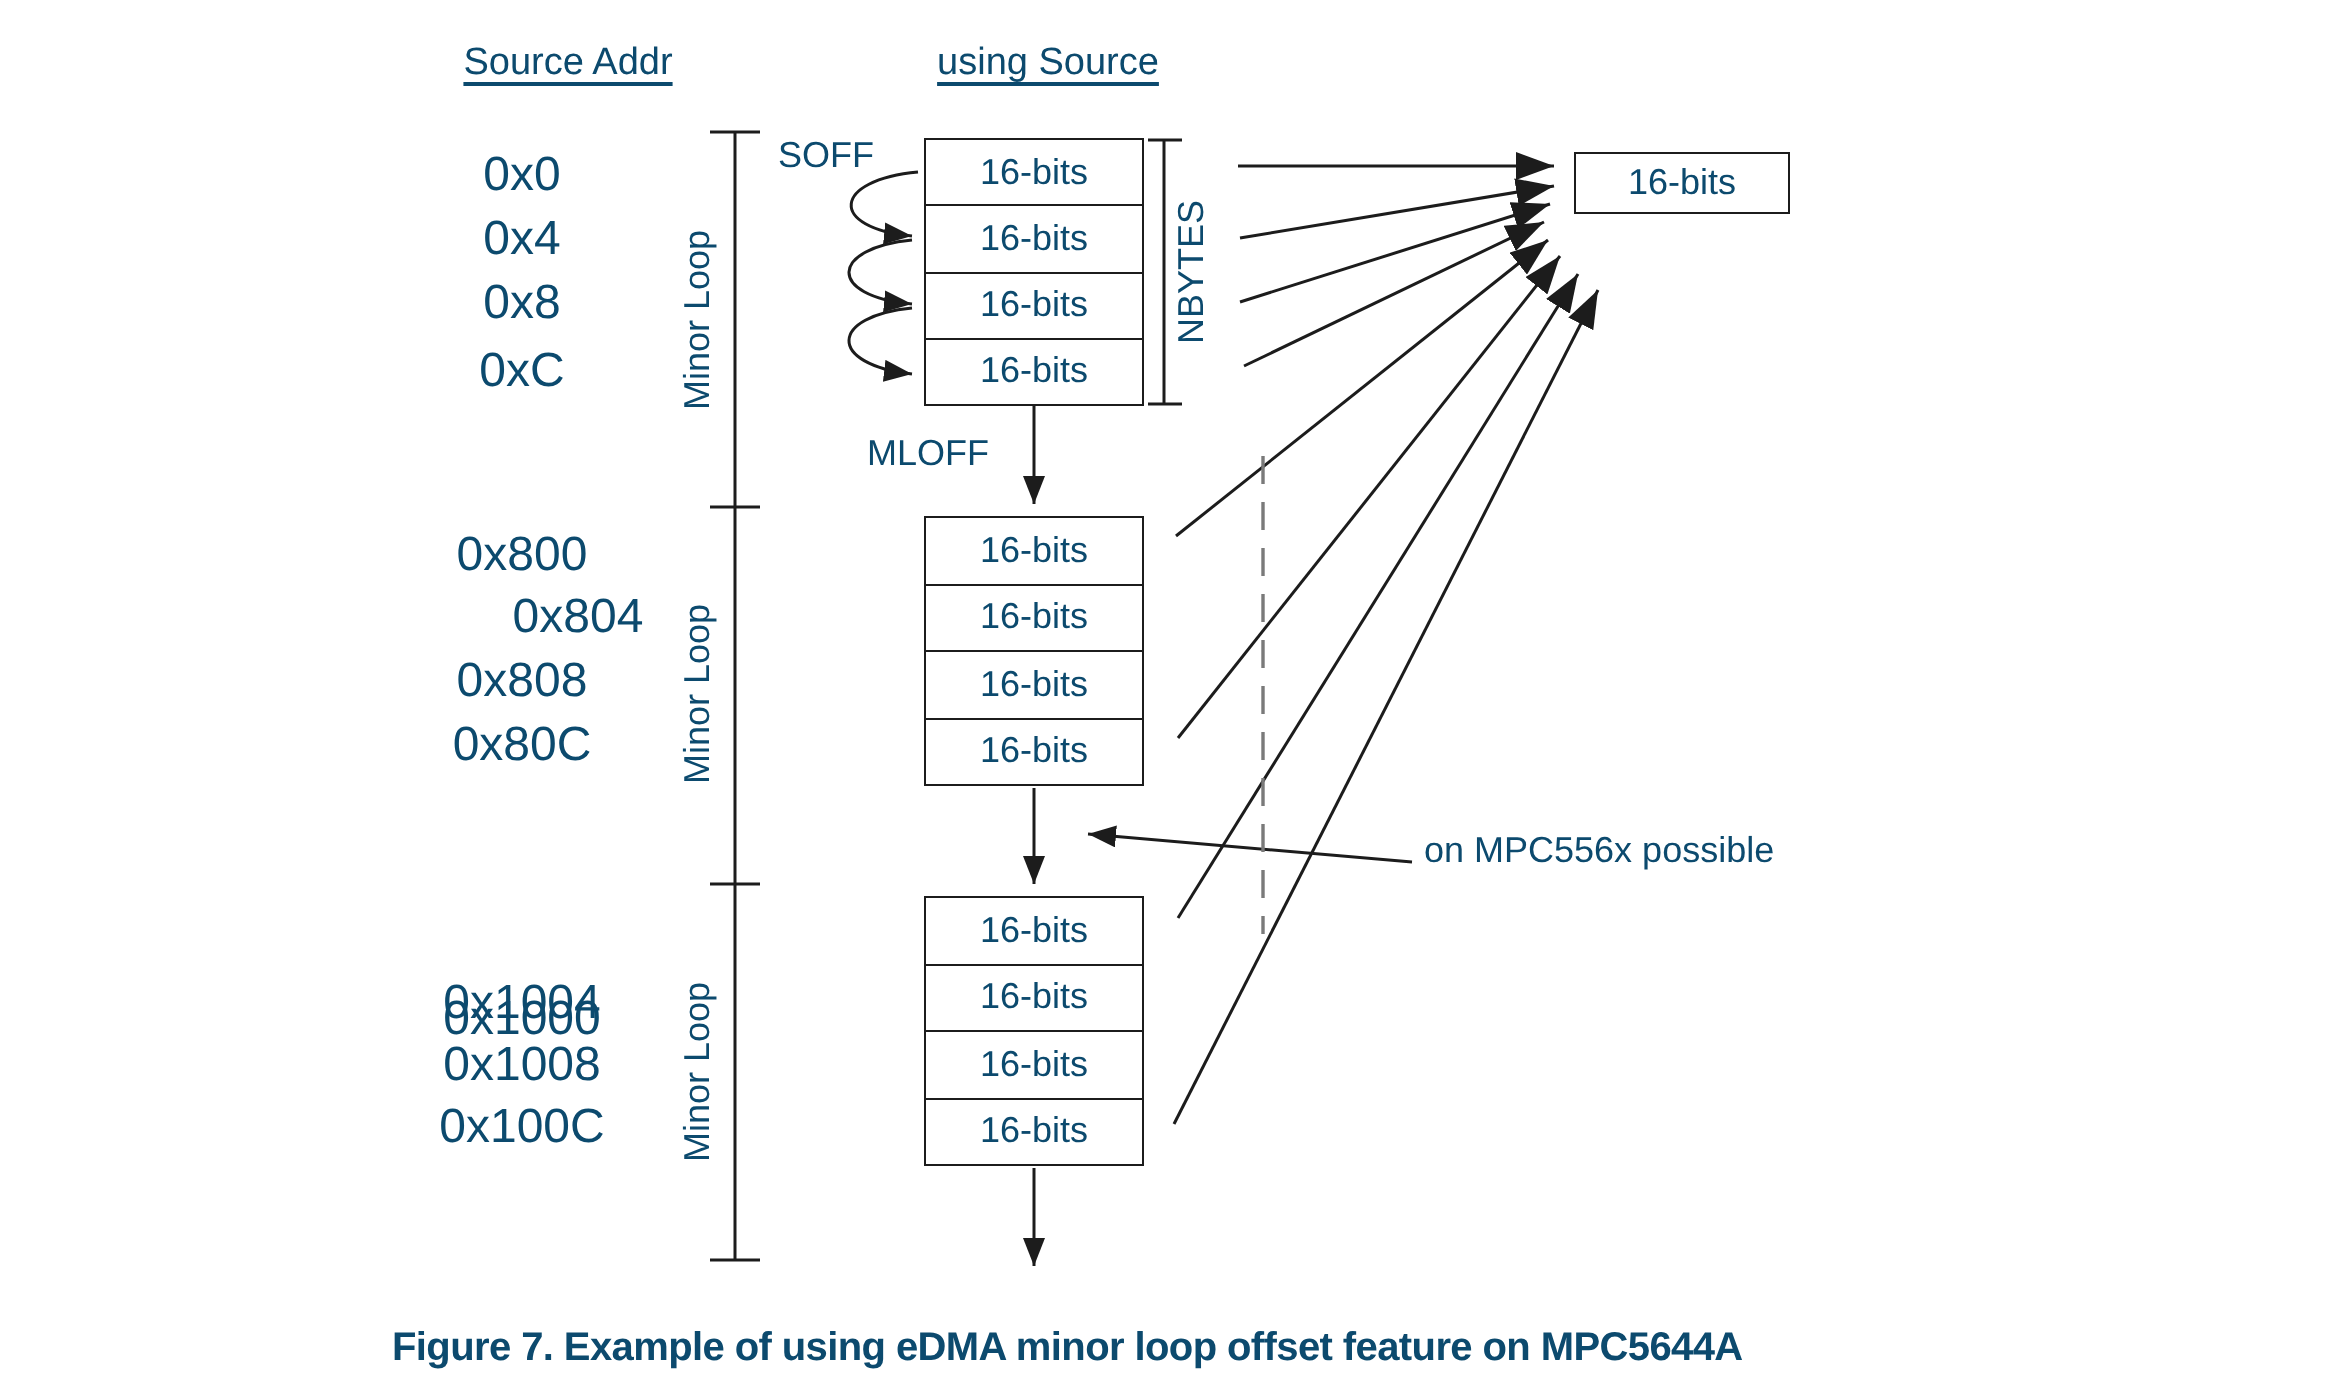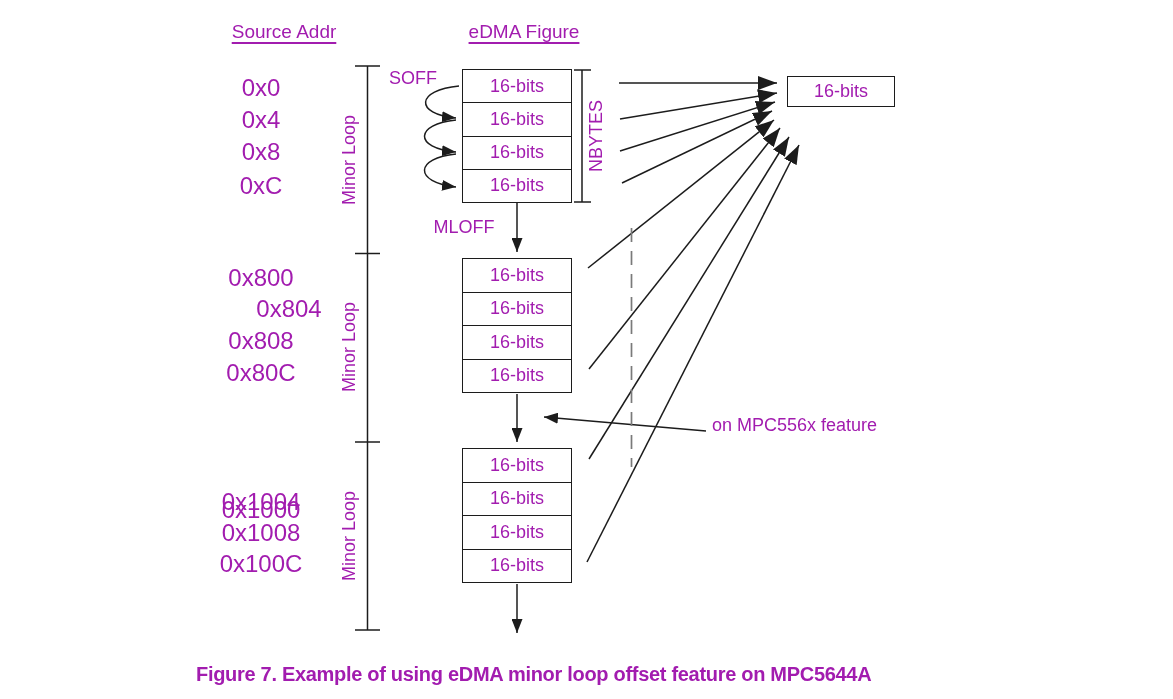--- a/index.html
+++ b/index.html
@@ -1,18 +1,18 @@
 <!DOCTYPE html>
 <html><head>
 <meta charset="utf-8">
 <style>
   html,body{margin:0;padding:0;background:#ffffff;}
   .stage{
     position:relative;width:936px;height:699px;background:#ffffff;
-    font-family:"Liberation Sans","DejaVu Sans",sans-serif;color:#a21caf;
+    font-family:"Liberation Sans","DejaVu Sans",sans-serif;color:#0c4a6e;
     overflow:hidden;
   }
   .hdr{
     position:absolute;top:21px;font-size:19px;white-space:nowrap;
     transform:translateX(-50%);
     text-decoration:underline;text-underline-offset:4px;text-decoration-thickness:1.5px;
   }
   .addr{
     position:absolute;font-size:24px;white-space:nowrap;
     transform:translate(-50%,-50%);
@@ -48,21 +48,21 @@
     font-size:20px;font-weight:bold;letter-spacing:-0.3px;white-space:nowrap;
   }
   svg.lines{position:absolute;left:0;top:0;}
 </style>
 </head>
 <body>
 
 <div class="stage">
 
   <div class="hdr" style="left:284px;">Source Addr</div>
-  <div class="hdr" style="left:524px;">eDMA Figure</div>
+  <div class="hdr" style="left:524px;">using Source</div>
 
   <div class="addr" style="left:261px;top:88px;">0x0</div>
   <div class="addr" style="left:261px;top:120px;">0x4</div>
   <div class="addr" style="left:261px;top:152px;">0x8</div>
   <div class="addr" style="left:261px;top:186px;">0xC</div>
 
   <div class="addr" style="left:261px;top:278px;text-align:right;">0x800</div>
   <div class="addr" style="left:261px;top:309px;margin-left:28px;">0x804</div>
   <div class="addr" style="left:261px;top:341px;">0x808</div>
   <div class="addr" style="left:261px;top:373px;">0x80C</div>
@@ -149,18 +149,18 @@
         <line x1="587" y1="562" x2="799" y2="145" marker-end="url(#ahBig)"></line>
       </g>
 
       <line x1="706" y1="431" x2="544" y2="417" marker-end="url(#ahMed)"></line>
 
       <line x1="631.5" y1="228" x2="631.5" y2="467" stroke="#7a7a7a" stroke-width="1.7" stroke-dasharray="14 9"></line>
     </g>
   </svg>
 
   <div class="note">
-    <div>on MPC556x feature</div>
+    <div>on MPC556x possible</div>
   </div>
 
   <div class="caption">Figure 7. Example of using eDMA minor loop offset feature on MPC5644A</div>
 
 </div>
 
 </body></html>

